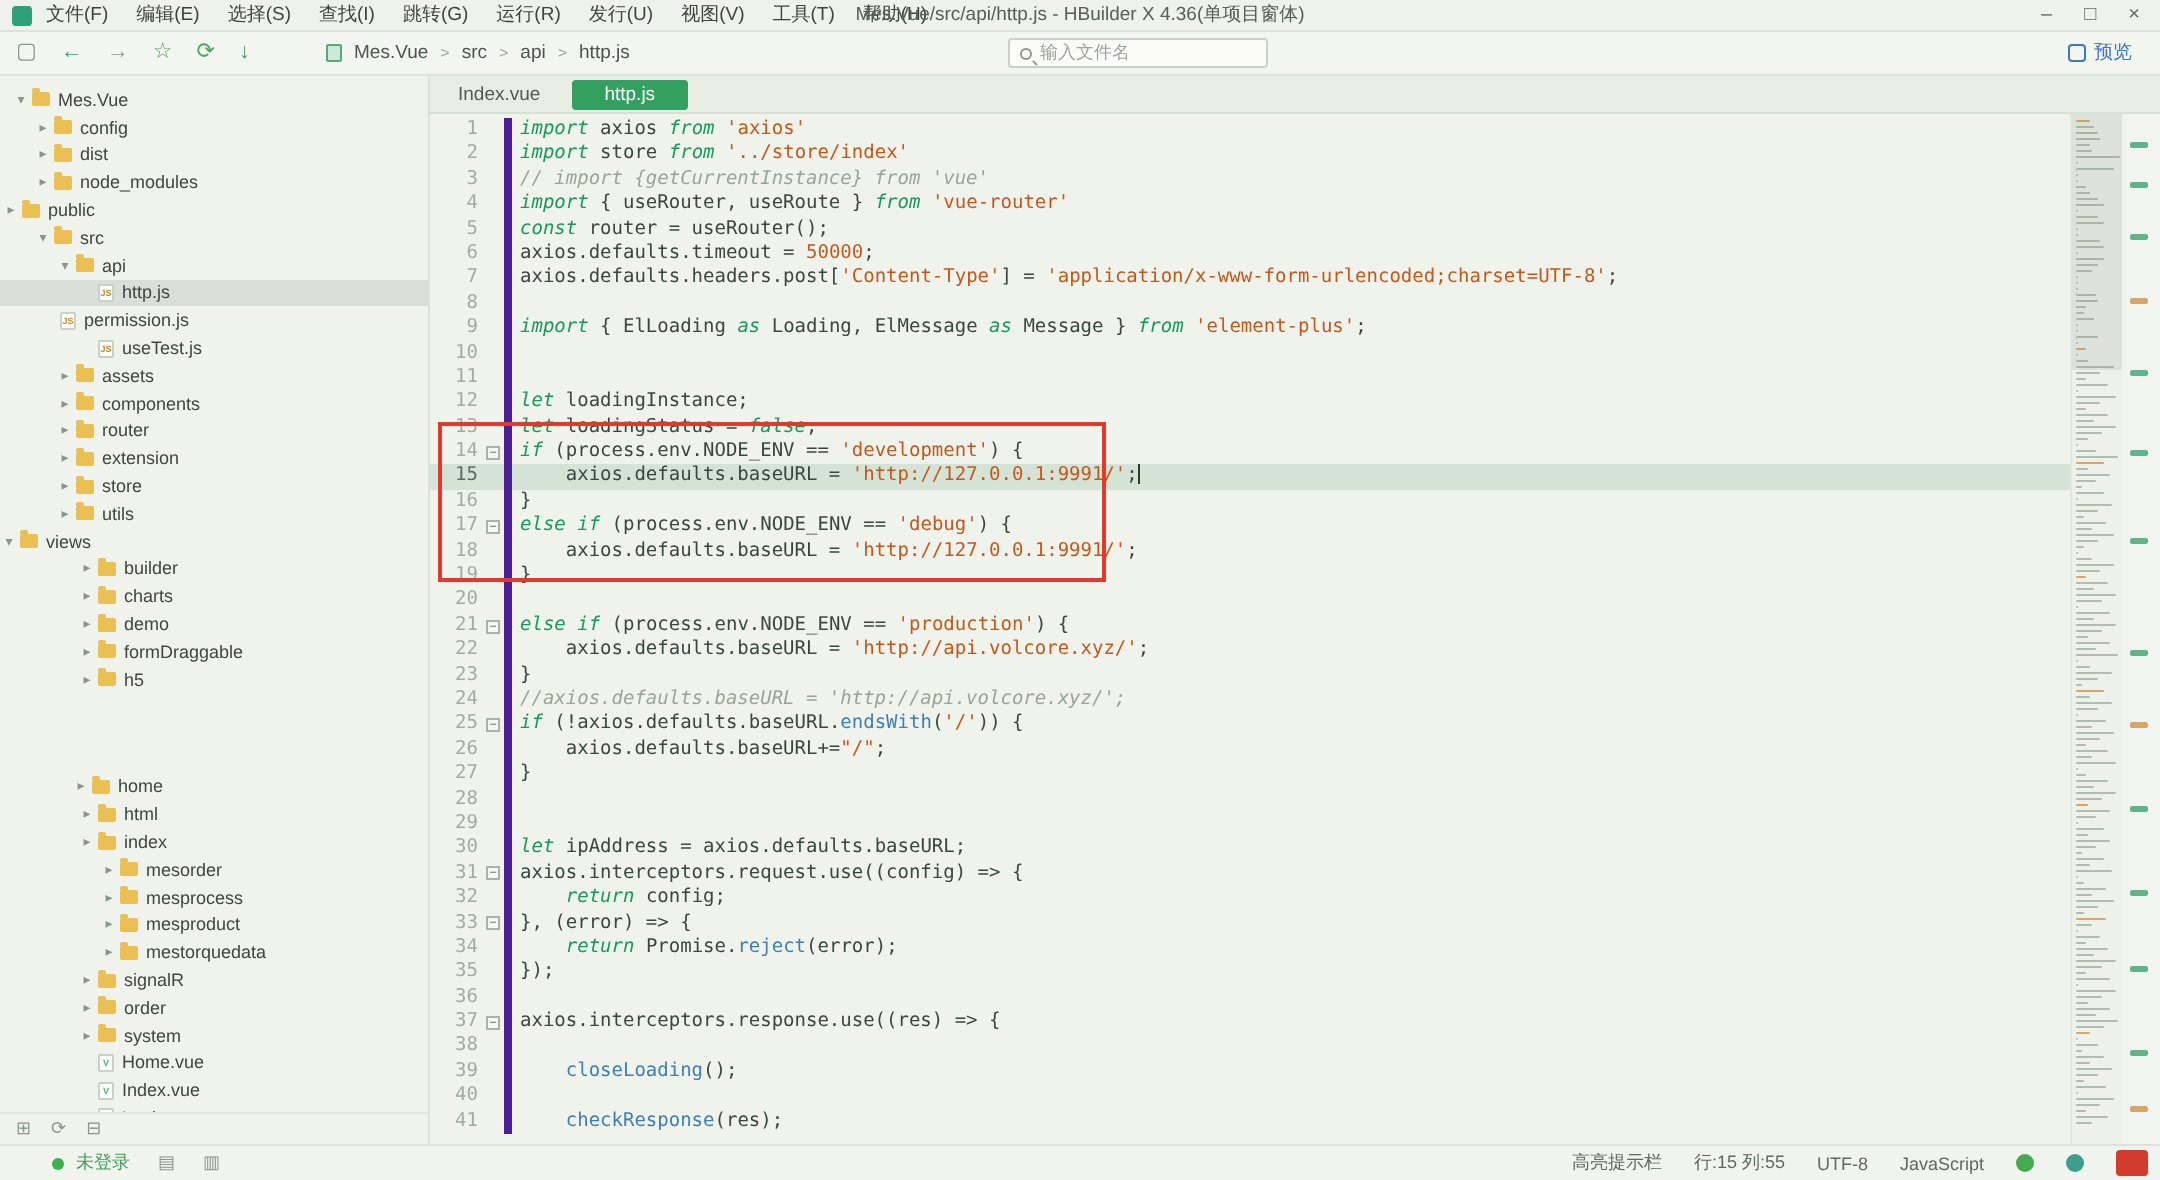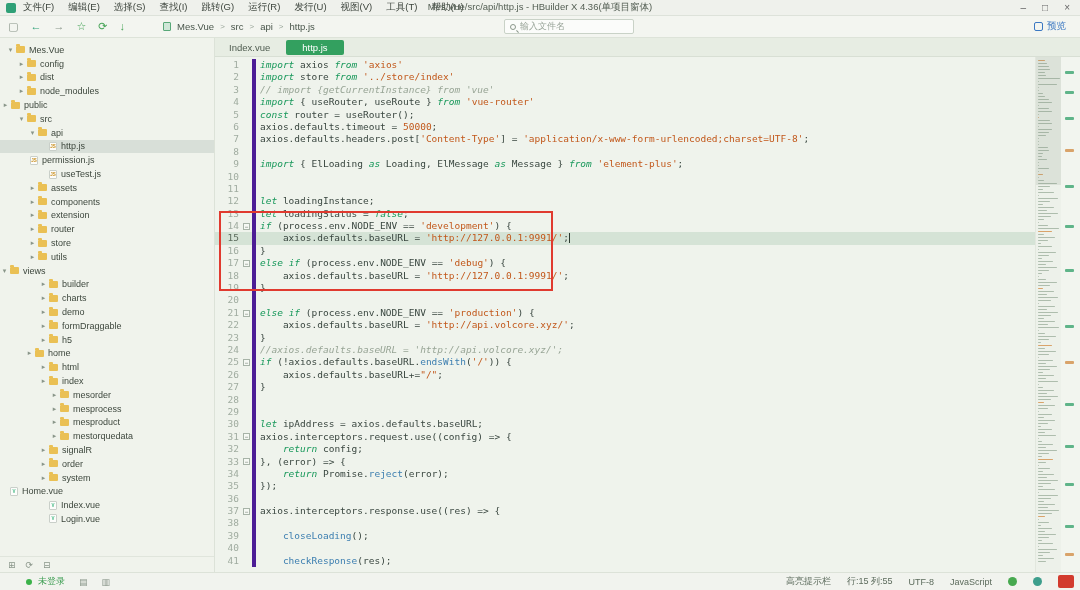--- a/index.html
+++ b/index.html
@@ -209,26 +209,26 @@
           <span>assets</span>
         </div>
         <div class="tree-row" style="padding-left: 28px;">
           <span class="chev">▸</span>
           <span class="folder-ic"></span>
           <span>components</span>
         </div>
         <div class="tree-row" style="padding-left: 28px;">
           <span class="chev">▸</span>
           <span class="folder-ic"></span>
+          <span>router</span>
+        </div>
+        <div class="tree-row" style="padding-left: 28px;">
+          <span class="chev">▸</span>
+          <span class="folder-ic"></span>
           <span>extension</span>
-        </div>
-        <div class="tree-row" style="padding-left: 28px;">
-          <span class="chev">▸</span>
-          <span class="folder-ic"></span>
-          <span>router</span>
         </div>
         <div class="tree-row" style="padding-left: 28px;">
           <span class="chev">▸</span>
           <span class="folder-ic"></span>
           <span>store</span>
         </div>
         <div class="tree-row" style="padding-left: 28px;">
           <span class="chev">▸</span>
           <span class="folder-ic"></span>
           <span>utils</span>
@@ -256,21 +256,21 @@
         <div class="tree-row" style="padding-left: 39px;">
           <span class="chev">▸</span>
           <span class="folder-ic"></span>
           <span>formDraggable</span>
         </div>
         <div class="tree-row" style="padding-left: 39px;">
           <span class="chev">▸</span>
           <span class="folder-ic"></span>
           <span>h5</span>
         </div>
-        <div class="tree-row" style="padding-left: 25px;">
+        <div class="tree-row" style="padding-left: 36px; margin-top: 40px;">
           <span class="chev">▸</span>
           <span class="folder-ic"></span>
           <span>home</span>
         </div>
         <div class="tree-row" style="padding-left: 39px;">
           <span class="chev">▸</span>
           <span class="folder-ic"></span>
           <span>html</span>
         </div>
         <div class="tree-row" style="padding-left: 39px;">
@@ -306,21 +306,21 @@
         <div class="tree-row" style="padding-left: 39px;">
           <span class="chev">▸</span>
           <span class="folder-ic"></span>
           <span>order</span>
         </div>
         <div class="tree-row" style="padding-left: 39px;">
           <span class="chev">▸</span>
           <span class="folder-ic"></span>
           <span>system</span>
         </div>
-        <div class="tree-row" style="">
+        <div class="tree-row" style="padding-left: 39px;">
           <span class="chev"></span>
           <span class="file-ic vue">V</span>
           <span>Home.vue</span>
         </div>
         <div class="tree-row" style="padding-left: 39px;">
           <span class="chev"></span>
           <span class="file-ic vue">V</span>
           <span>Index.vue</span>
         </div>
         <div class="tree-row" style="padding-left: 39px;">

